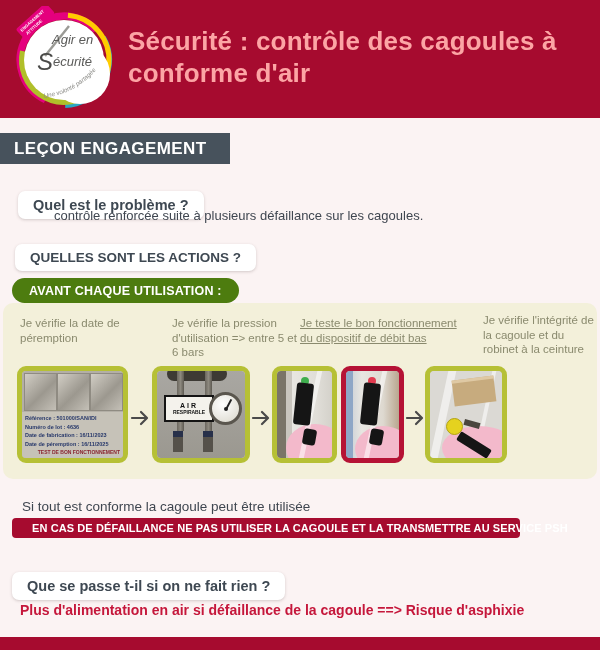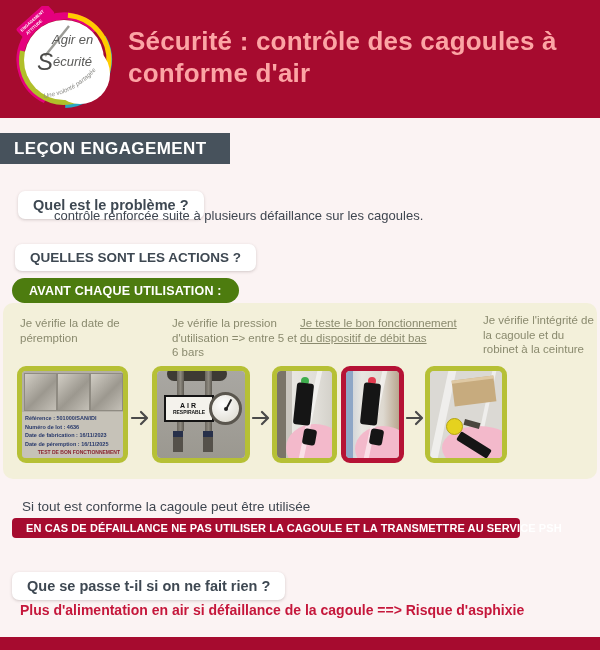--- a/index.html
+++ b/index.html
@@ -87,21 +87,21 @@
           border-top:3px solid #dfc9a4;transform:rotate(-7deg);}
   .knob{position:absolute;left:16px;top:47px;width:17px;height:17px;border-radius:50%;
         background:#e5d21f;border:1.5px solid #b2a312;box-sizing:border-box;}
   .strap{position:absolute;right:10px;bottom:8px;width:36px;height:10px;background:#151515;
          transform:rotate(32deg);border-radius:2px;}
   .conn{position:absolute;left:34px;top:50px;width:16px;height:6px;background:#4a463e;transform:rotate(15deg);}
   
   .conform{left:22px;top:499px;font-size:13.5px;font-weight:400;color:#3f4650;}
   .banner{left:12px;top:518px;width:508px;height:20px;background:#a60b2f;border-radius:4px;
           color:#fff;font-weight:700;font-size:11px;display:flex;align-items:center;
-          padding-left:14px;box-sizing:border-box;letter-spacing:0.1px;white-space:nowrap;}
+          padding-left:20px;box-sizing:border-box;letter-spacing:0.1px;white-space:nowrap;}
   .warn{left:20px;top:602px;font-size:14px;font-weight:700;color:#c5173b;}
   .footbar{left:0;top:637px;width:600px;height:13px;background:#a60b2f;}
 </style>
 </head>
 <body>
 
 <div class="abs header">
   <div class="abs logo">
     <svg width="100" height="106" viewBox="0 0 100 106">
 

